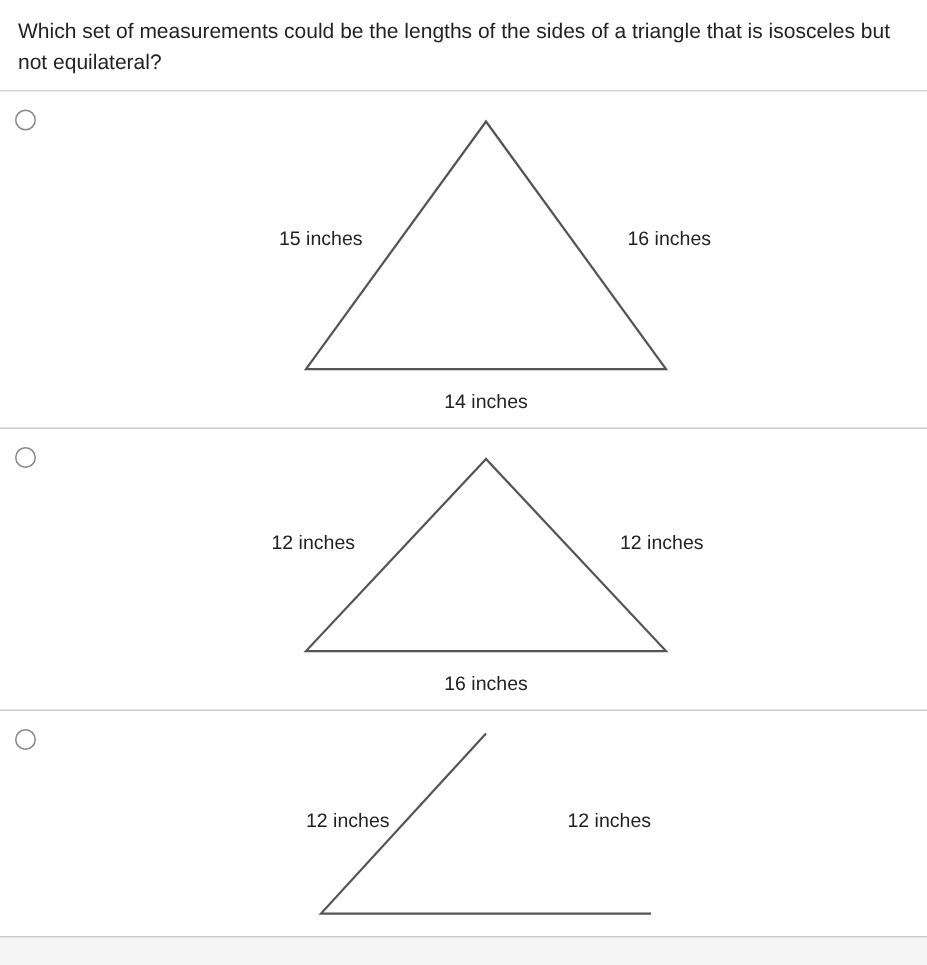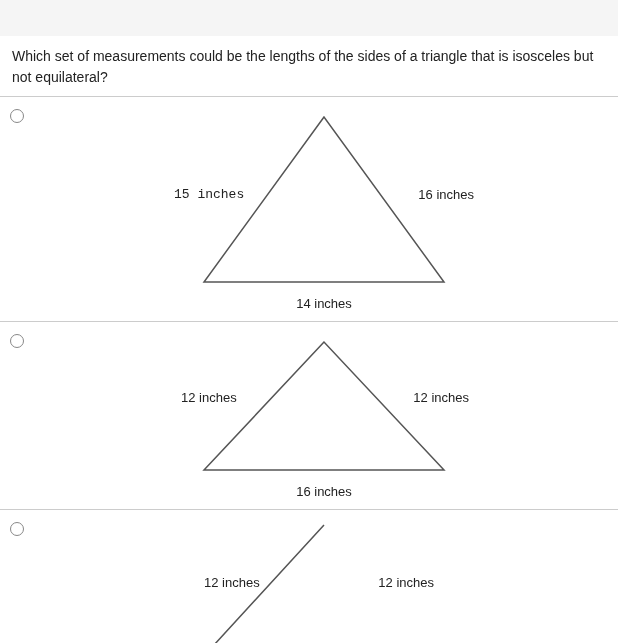--- a/index.html
+++ b/index.html
@@ -10,21 +10,20 @@
       min-height: 643px;
       font-size: 14px;
       color: #222;
     }
     .question-text {
       padding: 10px 12px 8px 12px;
       line-height: 1.5;
       font-size: 14px;
       background: #fff;
       border-bottom: 1px solid #ccc;
-      margin-top: 36px;
     }
     .option {
       background: #fff;
       border-bottom: 1px solid #ccc;
       padding: 10px 10px 10px 10px;
       display: flex;
       align-items: flex-start;
     }
     .radio-wrap {
       margin-top: 2px;
@@ -66,21 +65,21 @@
 
 <div class="option">
   <div class="radio-wrap">
     <span class="radio-circle"></span>
   </div>
   <div class="option-a-inner">
     <div class="triangle-row">
       <svg class="triangle" width="300" height="185" viewBox="0 0 300 185">
         <polygon points="150,10 30,175 270,175" fill="none" stroke="#555" stroke-width="1.5"></polygon>
       </svg>
-      <div style="position:absolute; top:80px; left:0px; font-size:13px;font-family:Liberation Mono, monospace;">15 inches</div>
+      <div style="position:absolute; top:80px; left:12px; font-size:13px;">15 inches</div>
       <div style="position:absolute; top:80px; right:0px; font-size:13px;">16 inches</div>
     </div>
     <div class="label-bottom">14 inches</div>
   </div>
 </div>
 
 <div class="option">
   <div class="radio-wrap">
     <span class="radio-circle"></span>
   </div>

